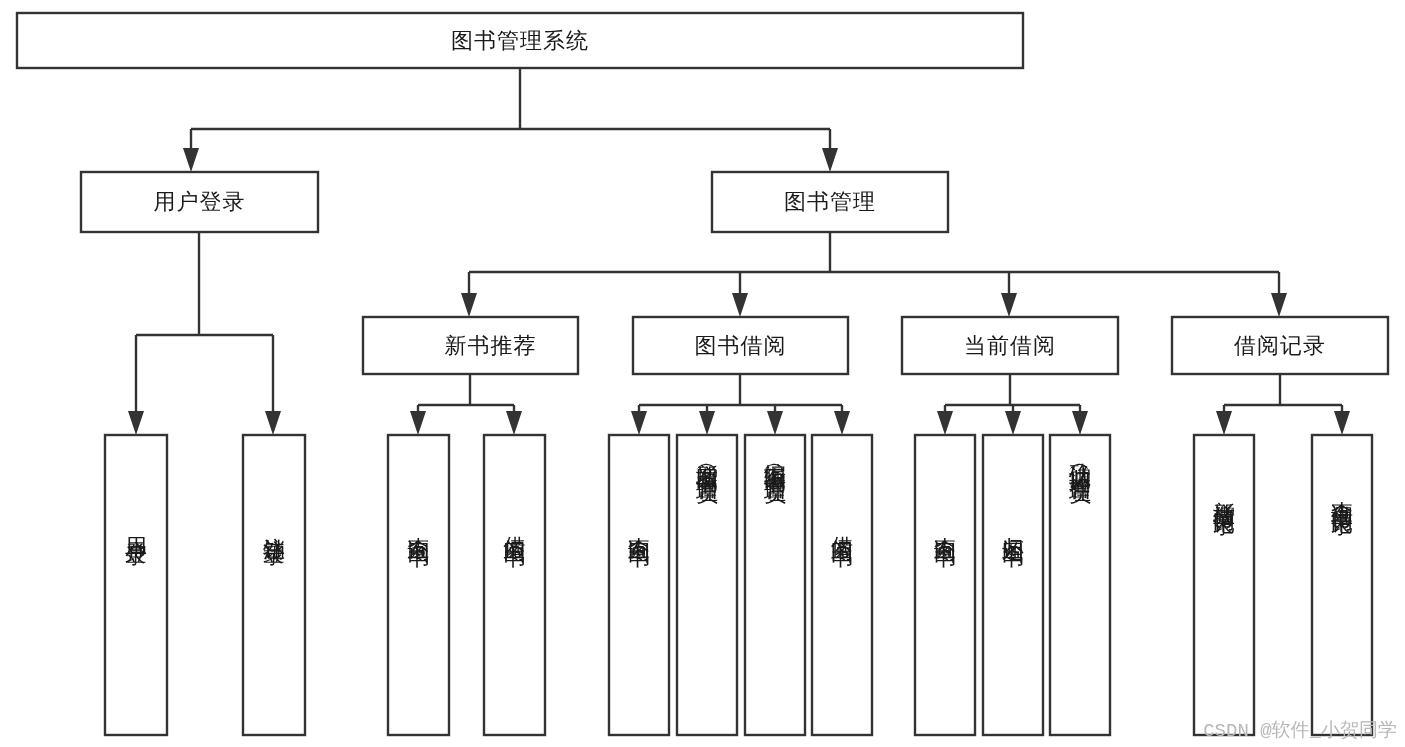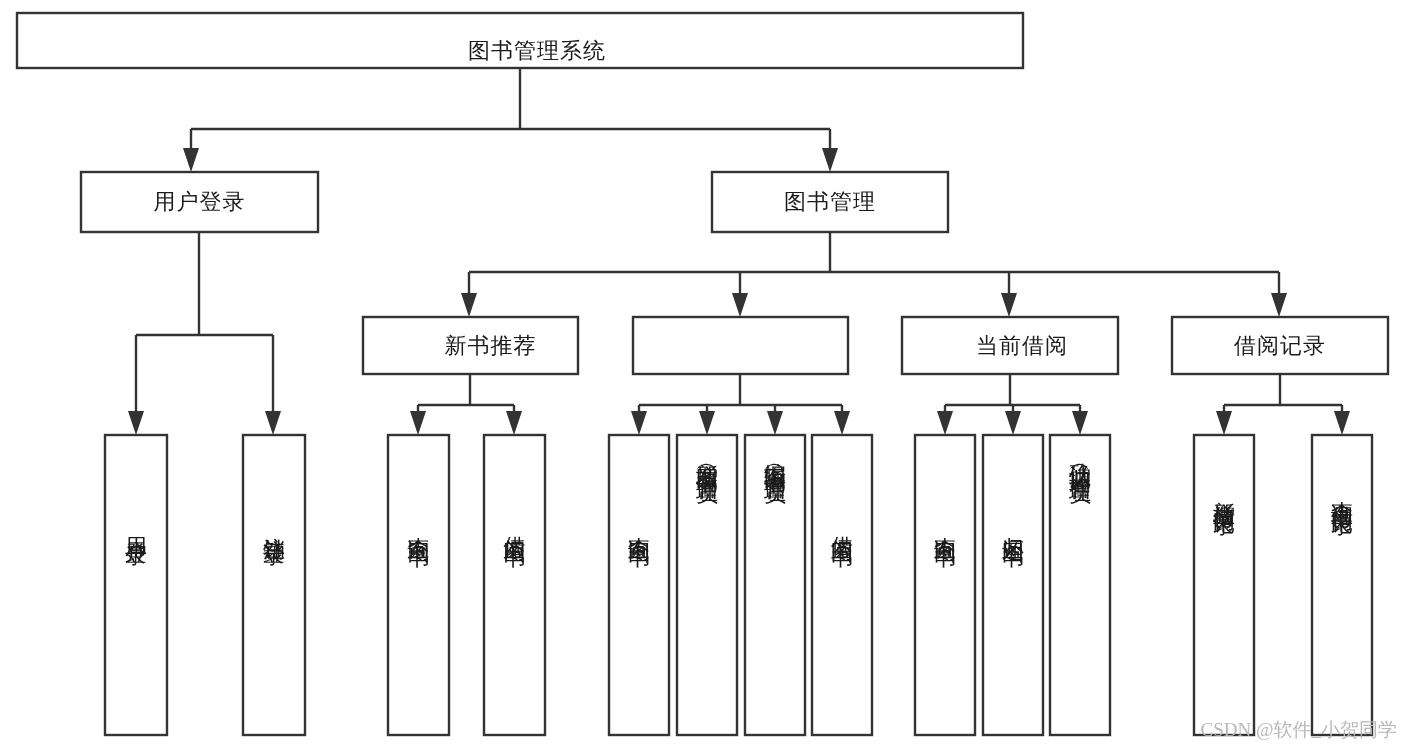--- a/index.html
+++ b/index.html
@@ -66,21 +66,21 @@
     font-family: "Liberation Sans", "DejaVu Sans", sans-serif;
     font-size: 22px;
     color: #1a1a1a;
     letter-spacing: 1px;
     white-space: nowrap;
   }
   .watermark {
     position: absolute;
     right: 8px;
     bottom: 4px;
-    font-family: Liberation Serif, serif;
+    font-family: Liberation Mono, monospace;
     font-size: 19px;
     color: #b8b8b8;
     white-space: nowrap;
     pointer-events: none;
   }
 </style>
 </head>
 <body>
 
 <div id="diagram-root">
@@ -169,35 +169,38 @@
 
     <rect class="node-box" x="915" y="435" width="60" height="300"></rect>
     <rect class="node-box" x="983" y="435" width="60" height="300"></rect>
     <rect class="node-box" x="1050" y="435" width="60" height="300"></rect>
 
     <rect class="node-box" x="1194" y="435" width="60" height="300"></rect>
     <rect class="node-box" x="1312" y="435" width="60" height="300"></rect>
 
   </svg>
 
-  <div class="hlabel-wrap" style="left:34px; top:13px; width:1006px; height:55px;margin-top:10px;">
+  <div class="hlabel-wrap" style="left:17px; top:13px; width:1006px; height:55px;">
     <span class="hlabel-text">图书管理系统</span>
   </div>
 
   <div class="hlabel-wrap" style="left:81px; top:172px; width:237px; height:60px;">
     <span class="hlabel-text">用户登录</span>
   </div>
   <div class="hlabel-wrap" style="left:712px; top:172px; width:236px; height:60px;">
     <span class="hlabel-text">图书管理</span>
   </div>
 
   <div class="hlabel-wrap" style="left:363px; top:317px; width:255px; height:57px;">
     <span class="hlabel-text">新书推荐</span>
   </div>
-  <div class="hlabel-wrap" style="left:902px; top:317px; width:216px; height:57px;padding-left:12px;">
+  <div class="hlabel-wrap" style="left:633px; top:317px; width:215px; height:57px;">
+    <span class="hlabel-text">图书借阅</span>
+  </div>
+  <div class="hlabel-wrap" style="left:902px; top:317px; width:216px; height:57px;">
     <span class="hlabel-text">当前借阅</span>
   </div>
   <div class="hlabel-wrap" style="left:1172px; top:317px; width:216px; height:57px;text-align:center;">
     <span class="hlabel-text">借阅记录</span>
   </div>
 
   <div class="vlabel-wrap" style="left:105px; top:435px; width:62px; height:300px; padding-top:84px;">
     <span class="vlabel-text">用户登录</span>
   </div>
   <div class="vlabel-wrap" style="left:243px; top:435px; width:62px; height:300px; padding-top:84px;">

